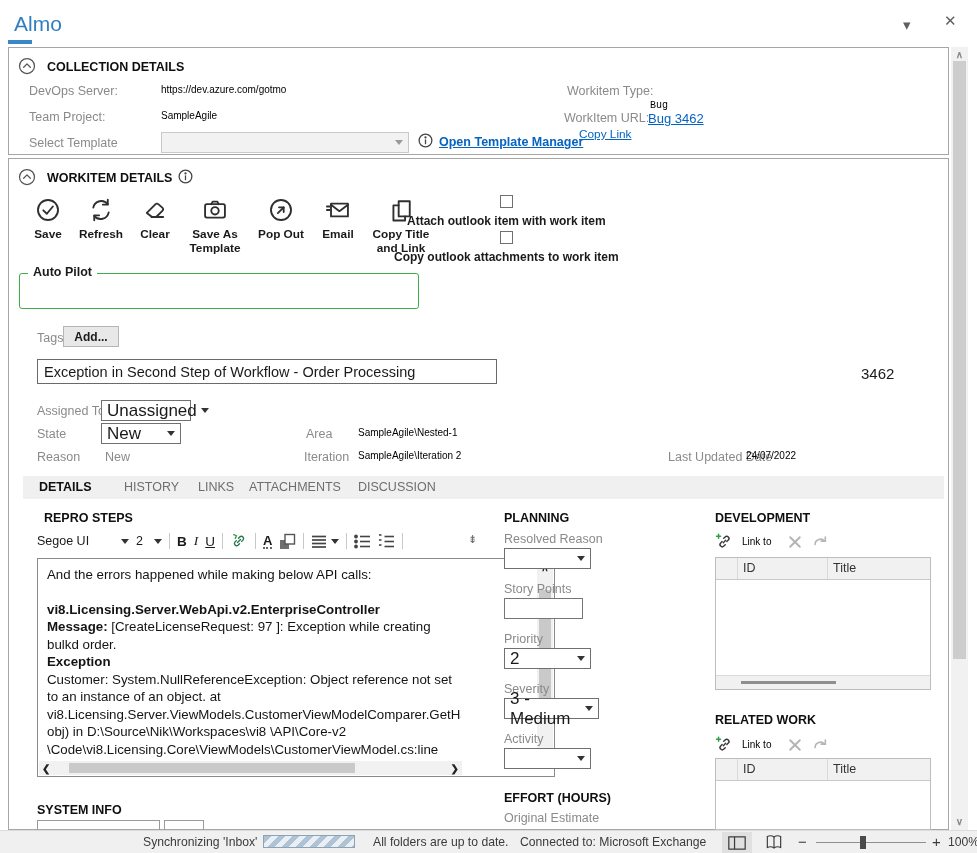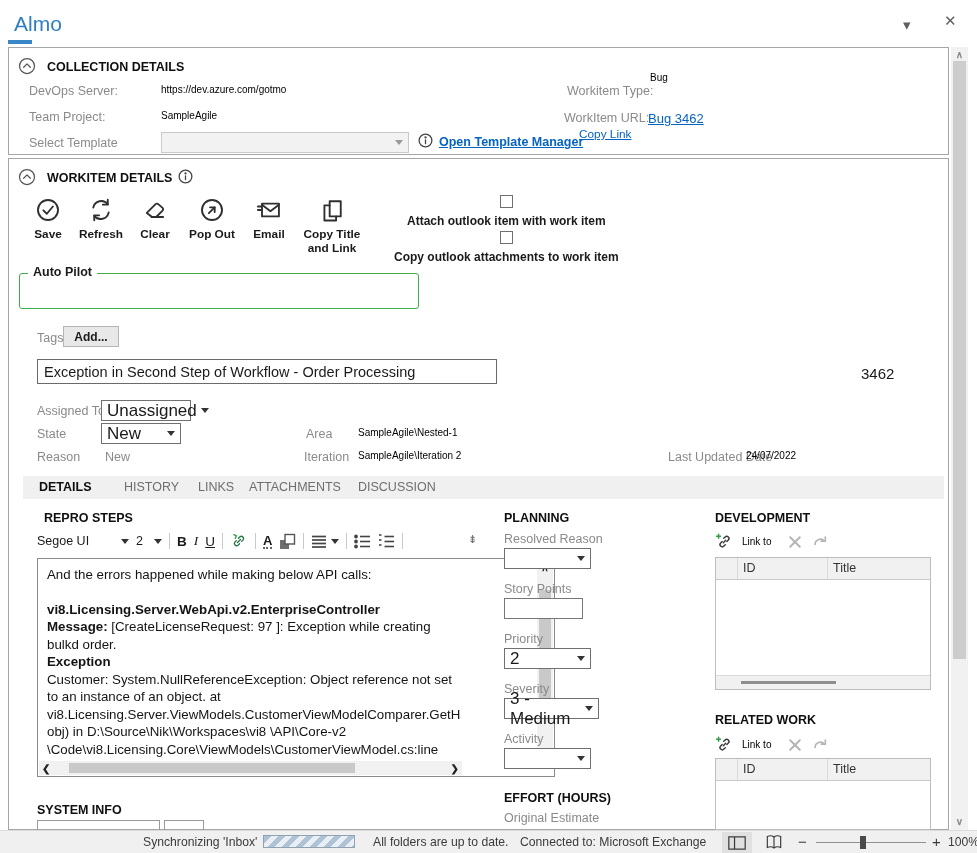--- a/index.html
+++ b/index.html
@@ -84,21 +84,21 @@
     <span class="abs" style="left:408px;top:84px;cursor:pointer;">
       <svg class="ic" width="17" height="17" viewBox="0 0 24 24" style="stroke:#444;stroke-width:1.8;">
         <circle cx="12" cy="12" r="9"></circle>
           <line x1="12" y1="11" x2="12" y2="16.5"></line>
           <circle cx="12" cy="7.6" r="0.7" fill="#444"></circle>
       </svg>
     </span>
     <div class="abs link" style="left:430px;top:87px;font-weight:600;">Open Template Manager</div>
 
     <div class="abs lbl" style="left:558px;top:36px;">Workitem Type:</div>
-    <div class="abs val" style="left:641px;top:24px;">Bug</div>
+    <div class="abs val" style="left:641px;top:52px;font-family:Liberation Mono, monospace;">Bug</div>
 
     <div class="abs lbl" style="left:555px;top:63px;">WorkItem URL:</div>
     <div class="abs link" style="left:639px;top:63px;font-size:13px;">Bug 3462</div>
     <div class="abs link" style="left:570px;top:79px;font-size:11.8px;">Copy Link</div>
   </div>
 
   <div class="panel" style="left:8px;top:158px;width:941px;height:672px;">
 
     <span class="abs" style="left:8px;top:8px;cursor:pointer;">
       <svg class="ic" width="20" height="20" viewBox="0 0 24 24" style="stroke:#555;stroke-width:1.5;">
@@ -131,20 +131,28 @@
             <polyline points="6.2,20.8 6.2,16.6 10.4,16.6"></polyline>
         </svg>
         <div class="tlab">Refresh</div>
       </div>
       <div class="tbbtn" style="width:40px;">
         <svg class="ic" width="28" height="28" viewBox="0 0 24 24">
           <path d="M5 14.5 L12.5 7 a1.6 1.6 0 0 1 2.3 0 L18.5 10.2 a1.6 1.6 0 0 1 0 2.3 L13 18 H9.5 Z"></path>
           <line x1="9" y1="18" x2="19" y2="18"></line>
         </svg>
         <div class="tlab">Clear</div>
+      </div>
+      <div class="tbbtn" style="width:58px;">
+        <svg class="ic" width="28" height="28" viewBox="0 0 24 24">
+          <rect x="3.5" y="7" width="17" height="11.5" rx="1.5"></rect>
+            <circle cx="12" cy="12.7" r="3.2"></circle>
+          <path d="M8.8 7 L10 4.8 h4 L15.2 7"></path>
+        </svg>
+        <div class="tlab">Save As Template</div>
       </div>
       <div class="tbbtn" style="width:52px;">
         <svg class="ic" width="28" height="28" viewBox="0 0 24 24">
           <circle cx="12" cy="12" r="8.6"></circle>
             <line x1="9.3" y1="14.7" x2="14.3" y2="9.7"></line>
           <polyline points="10.3,9.7 14.3,9.7 14.3,13.7"></polyline>
         </svg>
         <div class="tlab">Pop Out</div>
       </div>
       <div class="tbbtn" style="width:40px;">

